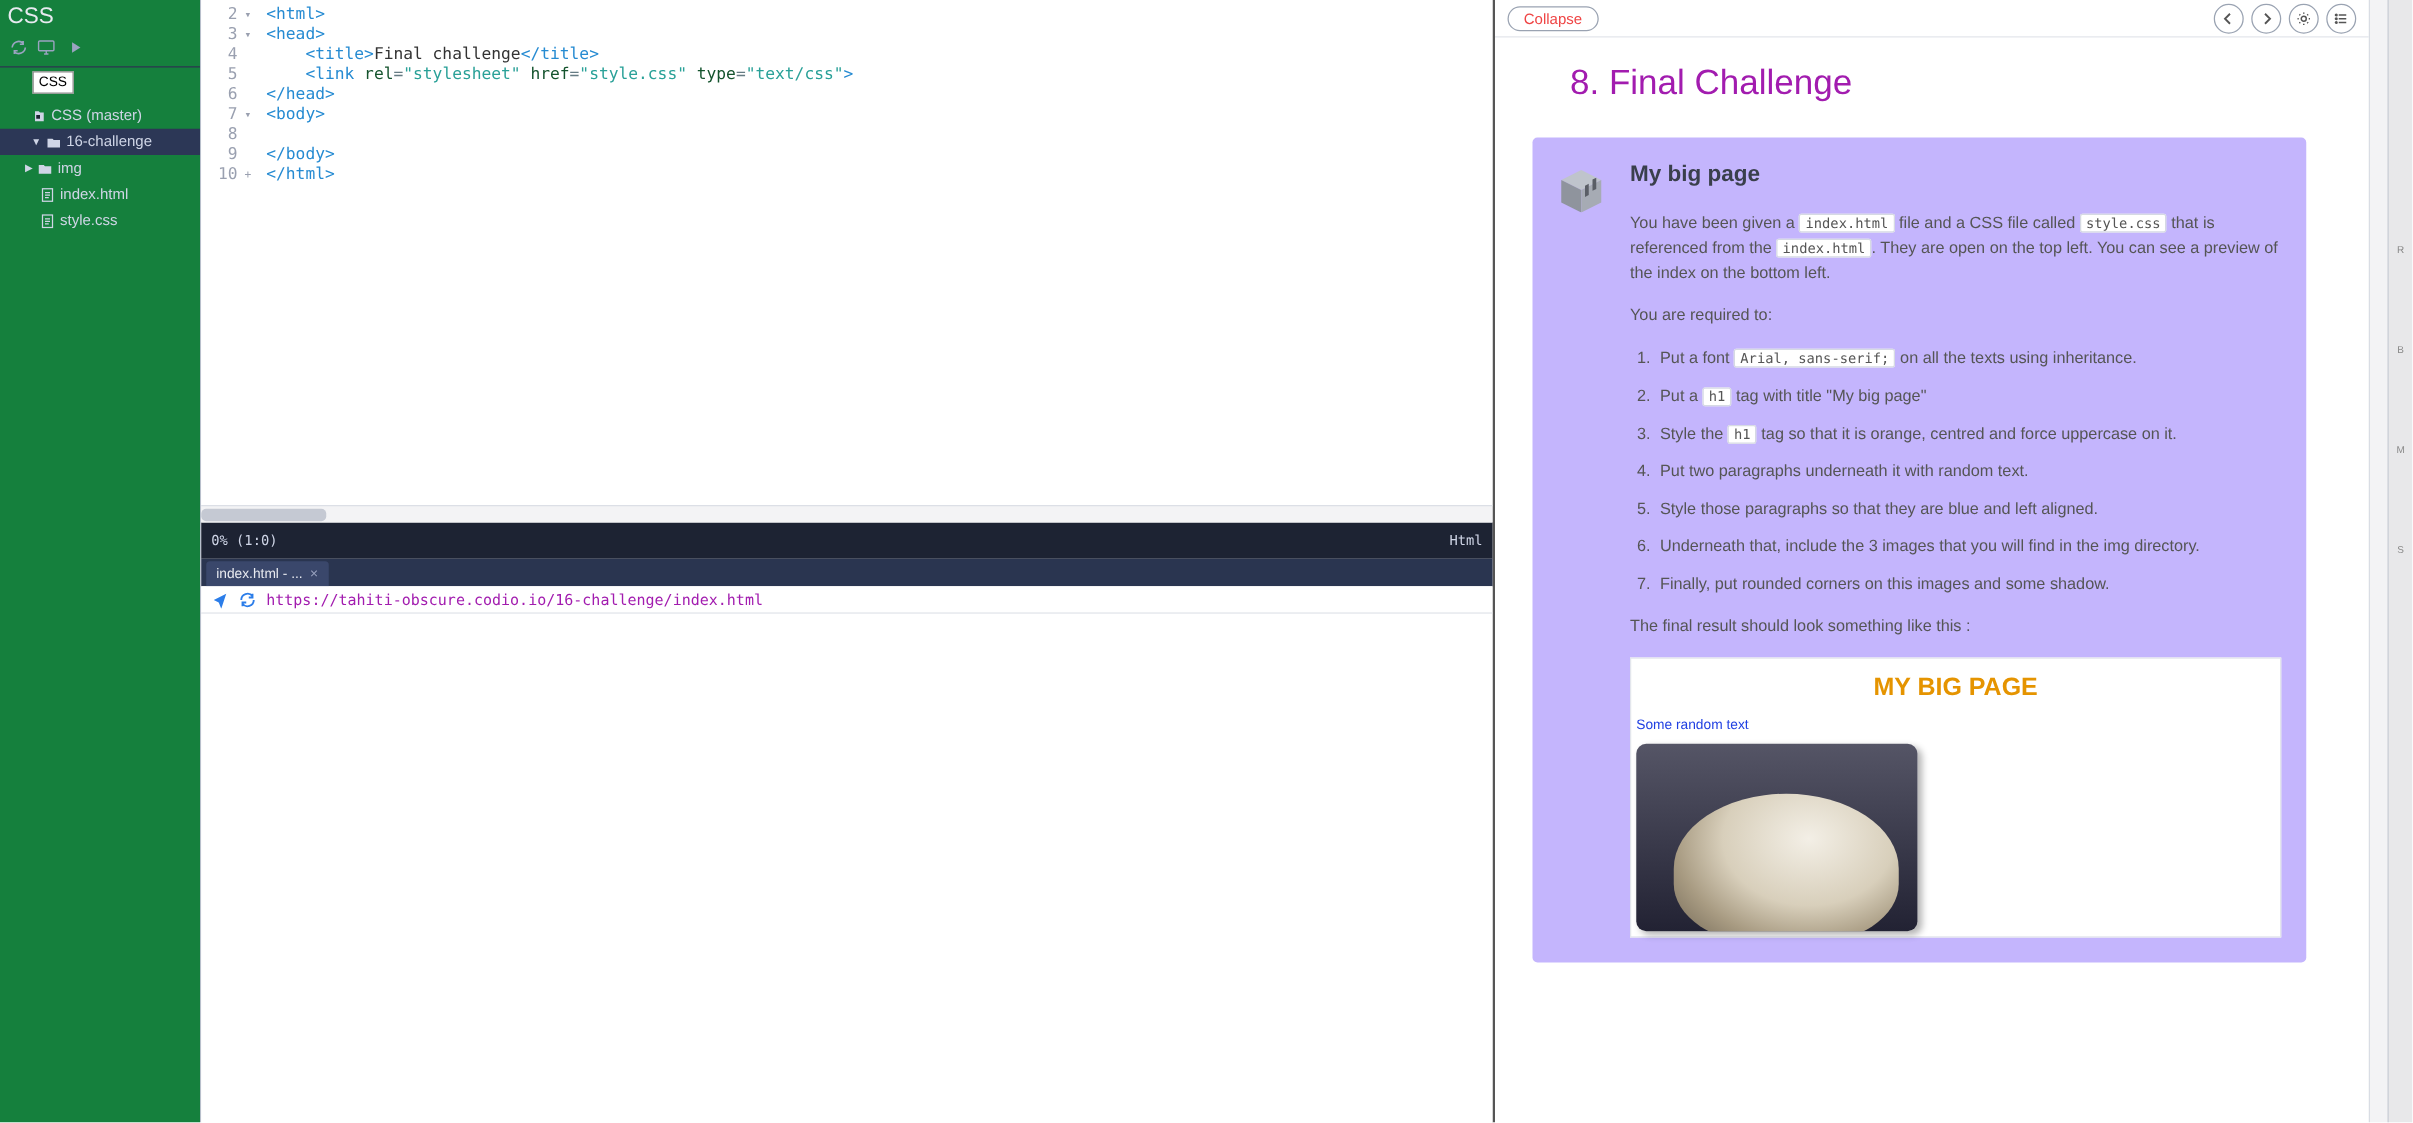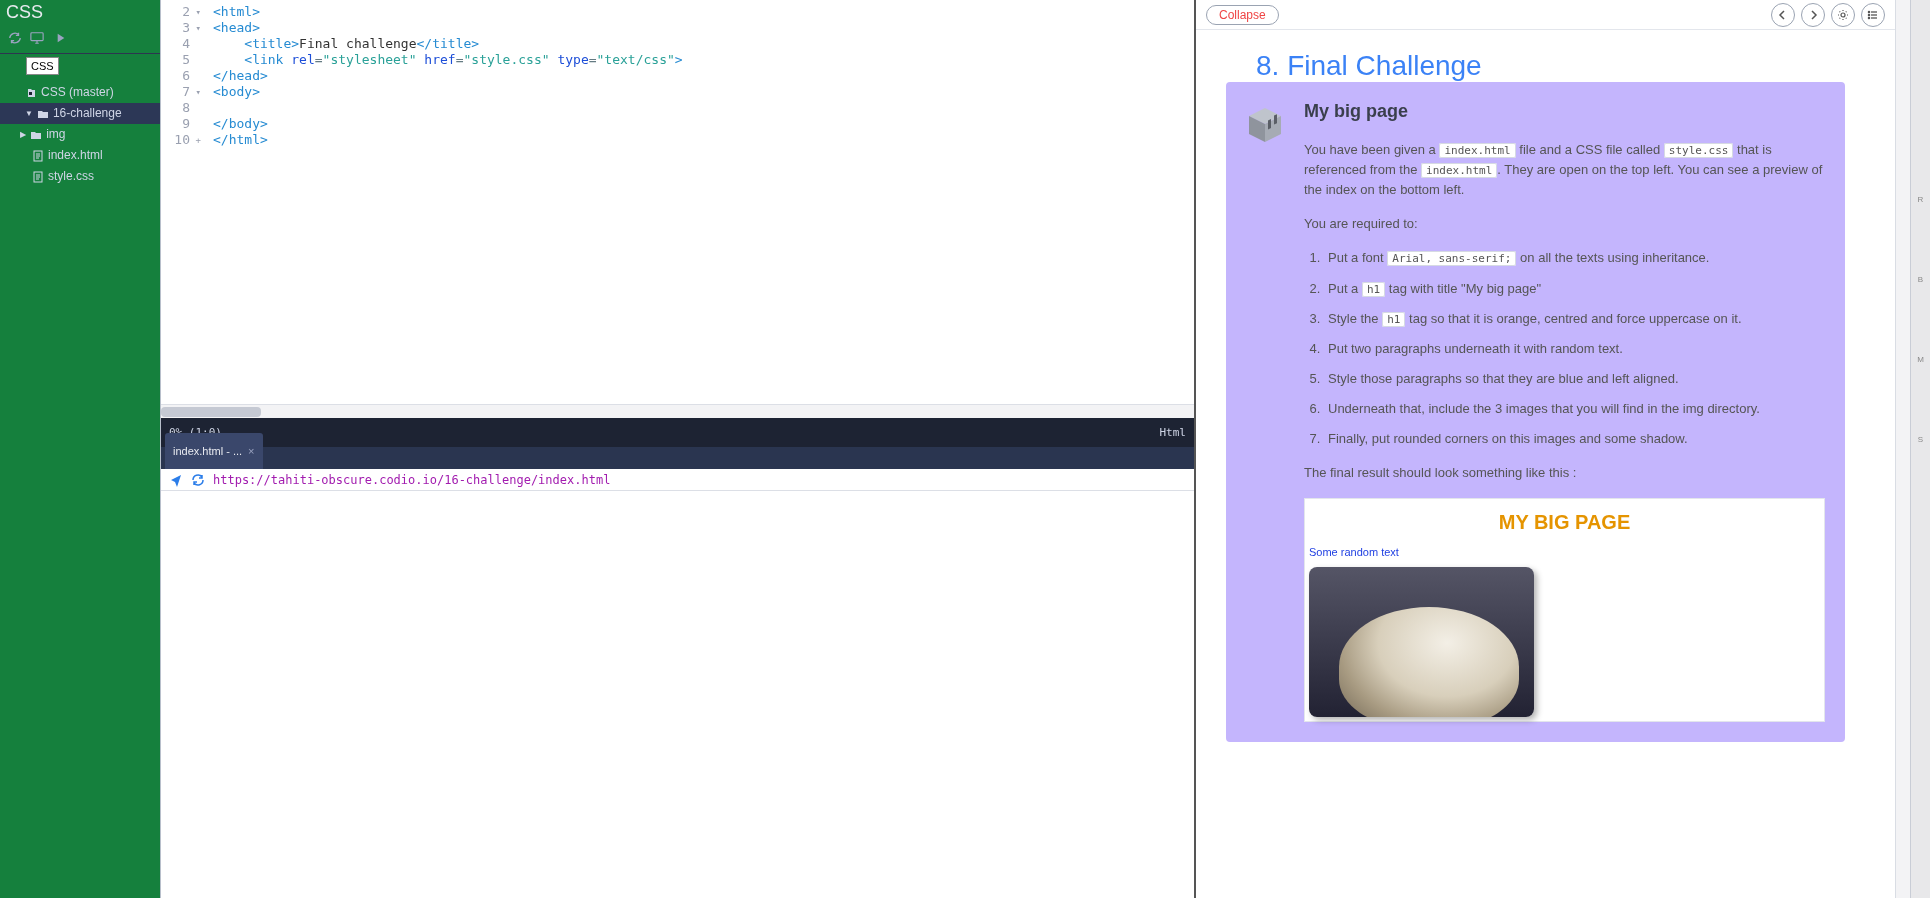--- a/index.html
+++ b/index.html
@@ -17,39 +17,39 @@
   .tree .indent1 { padding-left:25px; }
   .tree .indent2 { padding-left:20px; }
   .tree .indent3 { padding-left:32px; }
   .tree svg { width:12px; height:12px; flex-shrink:0; }
   
   .mid { flex:1; display:flex; flex-direction:column; border-left:1px solid #b8bfcb; border-right:2px solid #555; min-width:0; }
   .editor { flex:0 0 45%; display:flex; background:#fff; overflow:hidden; }
   .gutter { width:48px; background:#fff; color:#9aa0b0; font-family:Menlo,Consolas,monospace; font-size:13px; text-align:right; padding:4px 8px 0 0; line-height:16px; user-select:none; }
   .gutter .ln { display:flex; justify-content:flex-end; align-items:center; gap:2px; height:16px; }
   .code { flex:1; font-family:Menlo,Consolas,monospace; font-size:13px; padding:4px 0 0 4px; line-height:16px; white-space:pre; overflow:auto; }
-  .t-tag{color:#268bd2;} .t-attr{color:#1d4ed8;} .t-eq{color:#657b83;} .t-str{color:#2aa198;} .t-text{color:#333;} .t-punc{color:#268bd2;}
+  .t-tag{color:#268bd2;} .t-attr{color:#14532d;} .t-eq{color:#657b83;} .t-str{color:#2aa198;} .t-text{color:#333;} .t-punc{color:#268bd2;}
   .fold { color:#9aa0b0; font-size:9px; width:9px; display:inline-block; }
   .status { height:29px; background:#1d2333; color:#cfd5e6; font-family:Menlo,Consolas,monospace; font-size:11px; display:flex; align-items:center; padding:0 8px; justify-content:space-between; }
   .tabbar { height:22px; background:#2a3550; display:flex; align-items:flex-end; }
-  .tab { background:#3a476b; color:#e8eaf0; height:36px; display:flex; align-items:center; padding:0 8px; font-size:11px; gap:6px; border-top-left-radius:3px; border-top-right-radius:3px; margin-left:4px; cursor:pointer;margin-top:16px;}
+  .tab { background:#3a476b; color:#e8eaf0; height:20px; display:flex; align-items:center; padding:0 8px; font-size:11px; gap:6px; border-top-left-radius:3px; border-top-right-radius:3px; margin-left:4px; cursor:pointer;margin-top:16px;}
   .tab .x { color:#9aa3c0; cursor:pointer; }
   .urlrow { height:22px; background:#fff; border-bottom:1px solid #dcdfe6; display:flex; align-items:center; gap:8px; padding:0 8px; font-family:Menlo,Consolas,monospace; font-size:12px; color:#a21caf; }
   .urlrow .ic { color:#2b7de9; width:14px; height:14px; display:flex; align-items:center; justify-content:center; cursor:pointer;}
   .preview { flex:1; background:#fff; }
   .hscroll { height:14px; background:#f3f3f5; border-top:1px solid #dcdfe6; position:relative; }
   .hscroll .knob{ position:absolute; left:0; top:2px; height:10px; width:100px; background:#c5c9d3; border-radius:4px;}
   
   .instr { width:700px; background:#fff; display:flex; flex-direction:column; border-right:1px solid #d9dde4; }
   .instr-head { height:30px; border-bottom:1px solid #e3e6ec; display:flex; align-items:center; justify-content:space-between; padding:0 10px; }
   .btn-outline { border:1px solid #9aa3b2; border-radius:12px; padding:2px 12px; font-size:12px; color:#ef4444; cursor:pointer; background:#fff; }
   .navbtns { display:flex; gap:6px; }
   .circlebtn { width:24px; height:24px; border:1px solid #9aa3b2; border-radius:50%; display:flex; align-items:center; justify-content:center; color:#555; cursor:pointer; background:#fff; }
   .instr-body { flex:1; overflow:auto; padding:20px 50px 20px 60px; color:#444; }
-  .instr-body h1 { font-size:28px; font-weight:400; color:#3b82f6; }
+  .instr-body h1 { font-size:28px; font-weight:400; color:#a21caf; margin-bottom:28px; }
   .card { background:#c4b5fd; border-radius:4px; padding:0; margin-left:-30px; display:flex; gap:18px; }
   .card .iconcol { width:60px; padding-top:18px; display:flex; justify-content:flex-end; }
   .card .content { flex:1; padding:16px 20px 20px 0; color:#555; line-height:1.55; }
   .card h3 { font-size:18px; font-weight:600; color:#3a3f4c; margin-bottom:14px; }
   .card p { margin-bottom:14px; }
   .card code { font-family:Menlo,Consolas,monospace; font-size:11px; background:#fff; border:1px solid #d6dae3; padding:0 4px; border-radius:2px; color:#555; }
   .card ol { margin:0 0 14px 20px; }
   .card ol li { margin-bottom:10px; padding-left:4px; }
   .example { background:#fff; border:1px solid #e3e6ec; margin-top:6px; padding:0; }
   .ex-title { color:#e59400; font-weight:bold; font-family:Arial; font-size:20px; text-align:center; padding:8px 0 4px 0; }

